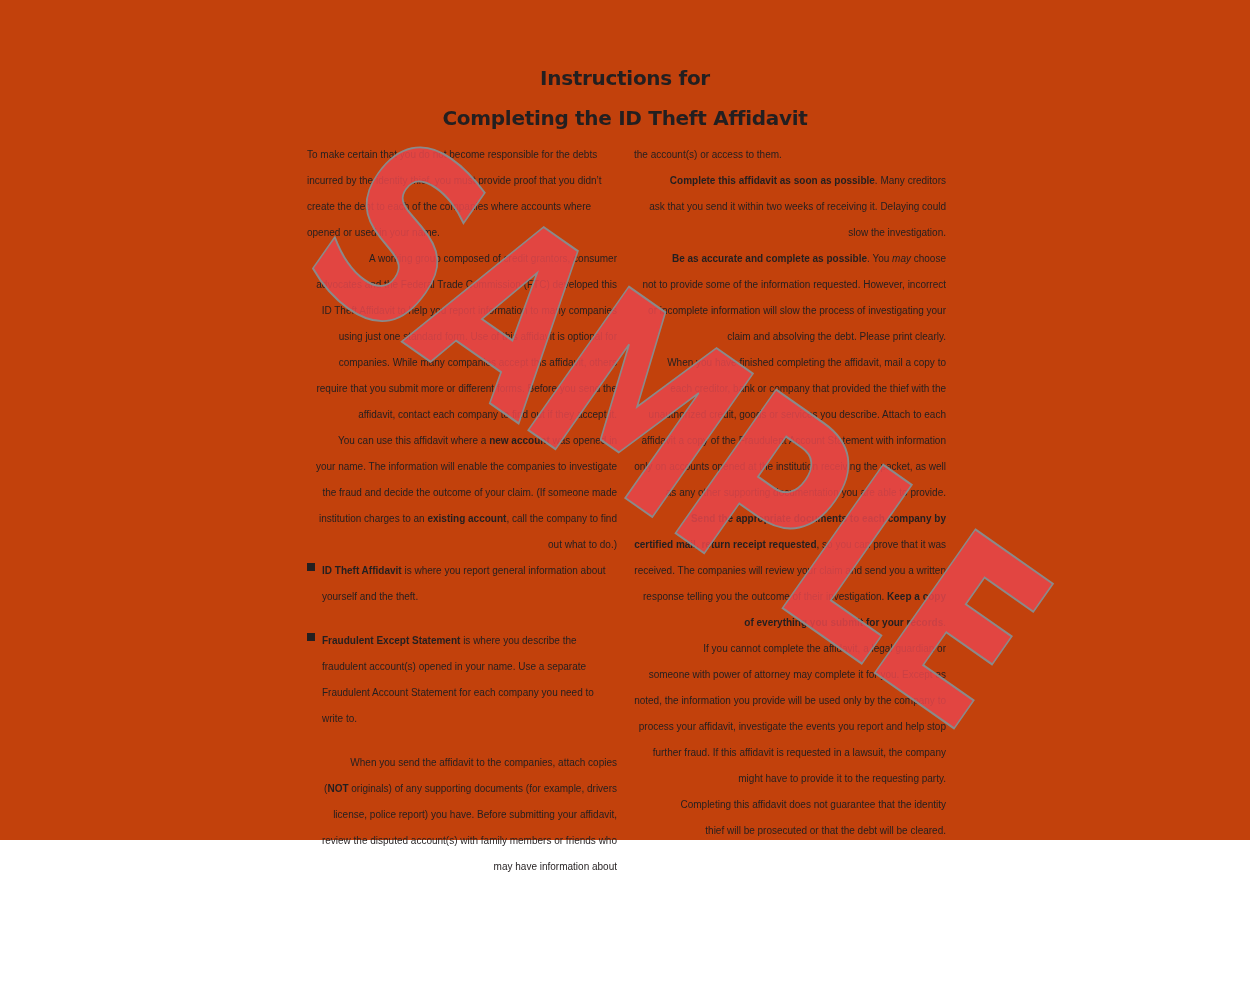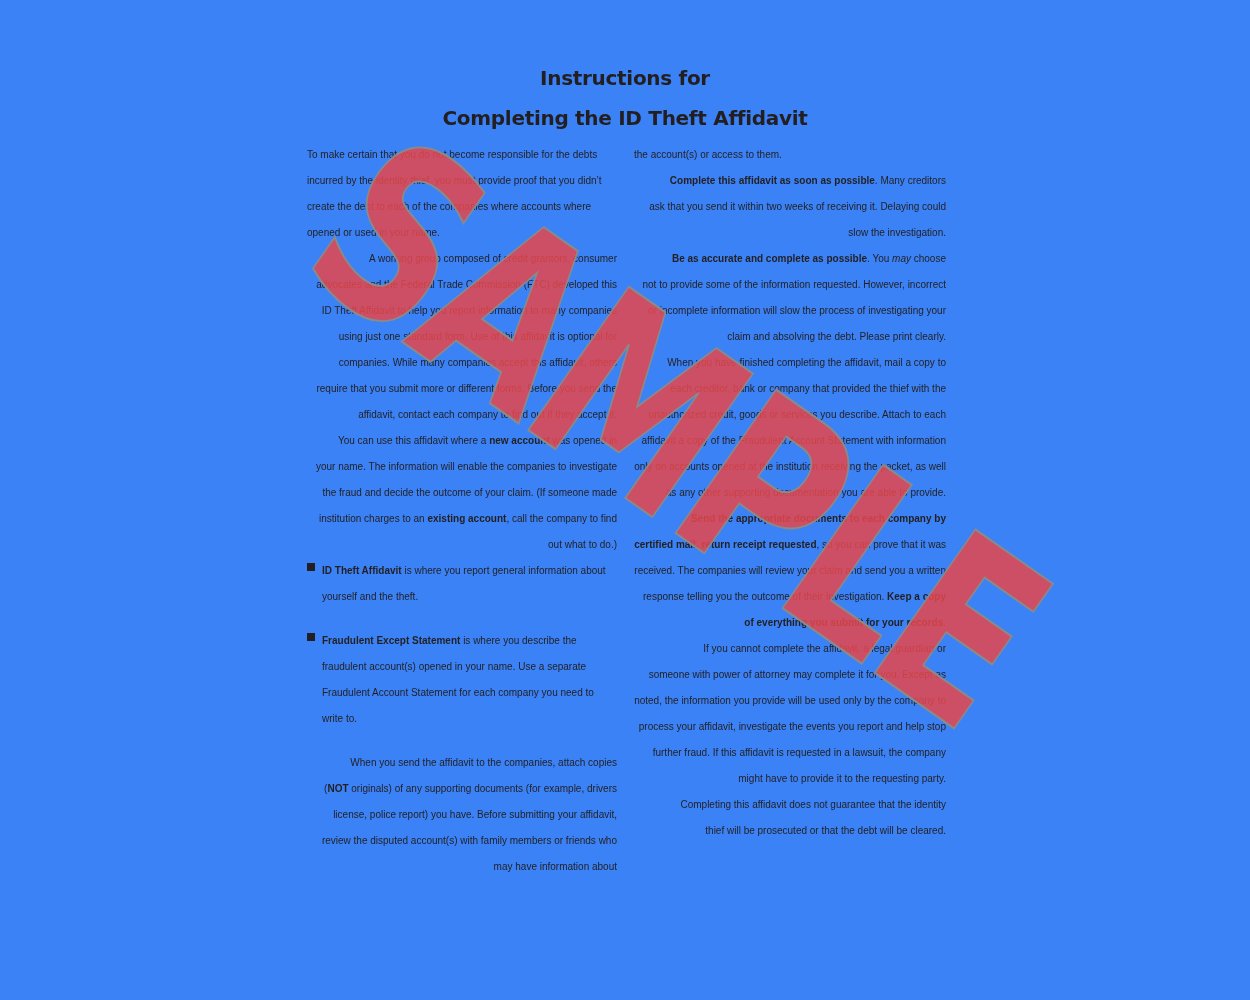--- a/index.html
+++ b/index.html
@@ -1,17 +1,17 @@
 <!DOCTYPE html>
 <html><head>
 <meta charset="utf-8">
 <style>
   html, body { margin: 0; padding: 0; background: #ffffff; }
   body { width: 1250px; height: 1000px; position: relative; overflow: hidden; }
-  .page { position: absolute; left: 0; top: 0; width: 1250px; height: 1000px; background: #3b82f6; }
+  .page { position: absolute; left: 0; top: 0; width: 1250px; height: 840px; background: #c2410c; }
   .title { position: absolute; left: 0; width: 1250px; text-align: center;
     font-family: "DejaVu Sans", sans-serif; font-weight: bold; color: #231f20; font-size: 20px; letter-spacing: -0.3px; }
   .title.l1 { top: 66px; }
   .title.l2 { top: 106px; }
   .col { position: absolute; top: 142px; font-family: "Liberation Sans", sans-serif; font-size: 10px;
     line-height: 26px; color: #231f20; }
   .col.left { left: 307px; width: 310px; }
   .col.right { left: 634px; width: 312px; }
   .p { margin: 0; }
   .ind { text-indent: 30px; text-align: right; }

